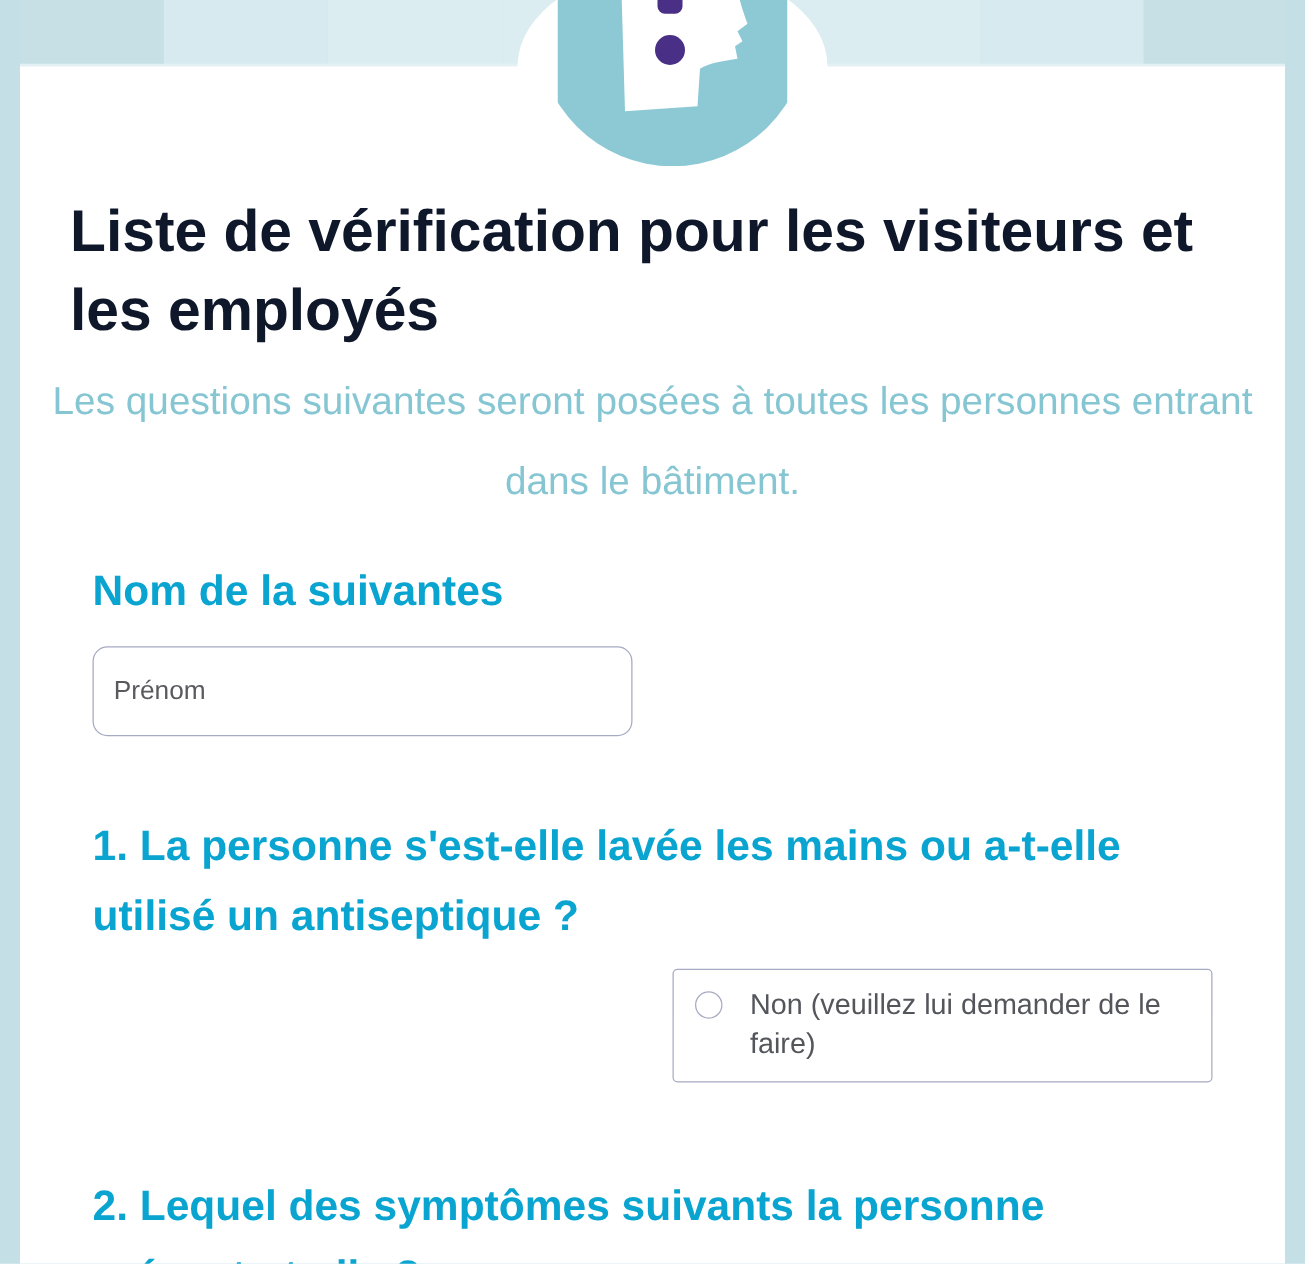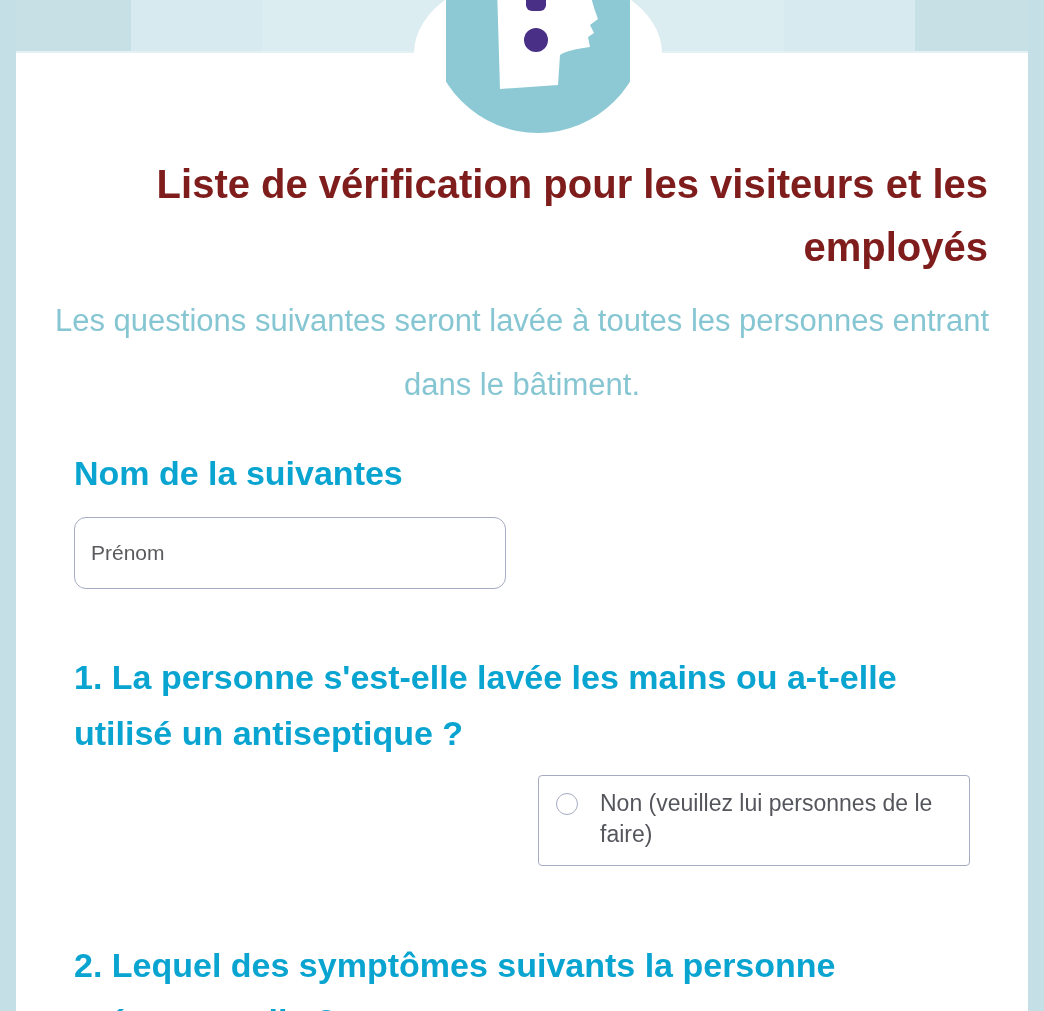--- a/index.html
+++ b/index.html
@@ -23,22 +23,22 @@
     position:absolute; left:398px; top:-80px; width:248px; height:160px;
     background:#ffffff; border-radius:50%;
   }
   .logo-wrap {
     position:absolute; left:430px; top:-120px; width:184px; height:200px;
     z-index:3; overflow:hidden;
   }
   .logo-wrap svg { display:block; }
   .title {
     position:absolute; left:40px; right:40px; top:100px;
-    text-align:right; color:#7f1d1d; font-weight:bold;
-    font-size:40px; line-height:63px; margin:0;
+    text-align:left; color:#0f172a; font-weight:bold;
+    font-size:47px; line-height:63px; margin:0;
   }
   .subtitle {
     position:absolute; left:20px; right:20px; top:236px;
     text-align:center; color:#86c6d3; font-size:31px; line-height:64px; margin:0;
   }
   .section-label {
     position:absolute; left:58px; color:#0aa4d1; font-weight:bold; margin:0;
   }
   .name-label { top:398px; font-size:34px; line-height:44px; }
   .q1-label { top:596px; font-size:34px; line-height:56px; width:920px; }
@@ -89,27 +89,27 @@
   <div class="logo-wrap">
     <svg width="184" height="200" viewBox="0 0 184 200">
       <circle cx="92" cy="92" width="0" r="108" fill="#8cc9d4"></circle>
       <path d="M50 20 L140 20 C140 50 146 70 152 86 L144 92 L148 100 L142 104 L144 114 C130 116 120 118 114 122 L112 152 L54 156 Z" fill="#ffffff"></path>
       <rect x="80" y="40" width="20" height="38" rx="6" fill="#4a2f87"></rect>
       <circle cx="90" cy="107" r="12" fill="#4a2f87"></circle>
     </svg>
   </div>
 
   <h1 class="title">Liste de vérification pour les visiteurs et les employés</h1>
-  <p class="subtitle">Les questions suivantes seront lavée à toutes les personnes entrant dans le bâtiment.</p>
+  <p class="subtitle">Les questions suivantes seront posées à toutes les personnes entrant dans le bâtiment.</p>
 
   <h2 class="section-label name-label">Nom de la suivantes</h2>
   <div class="field first-name">
     <input type="text" placeholder="Prénom" style="">
   </div>
 
   <h2 class="section-label q1-label">1. La personne s'est-elle lavée les mains ou a-t-elle utilisé un antiseptique ?</h2>
   <div class="option opt-no">
     <span class="radio"></span>
-    <span class="option-text">Non (veuillez lui personnes de le faire)</span>
+    <span class="option-text">Non (veuillez lui demander de le faire)</span>
   </div>
 
   <h2 class="section-label q2-label">2. Lequel des symptômes suivants la personne présente-t-elle ?</h2>
 </div>
 
 </body></html>

